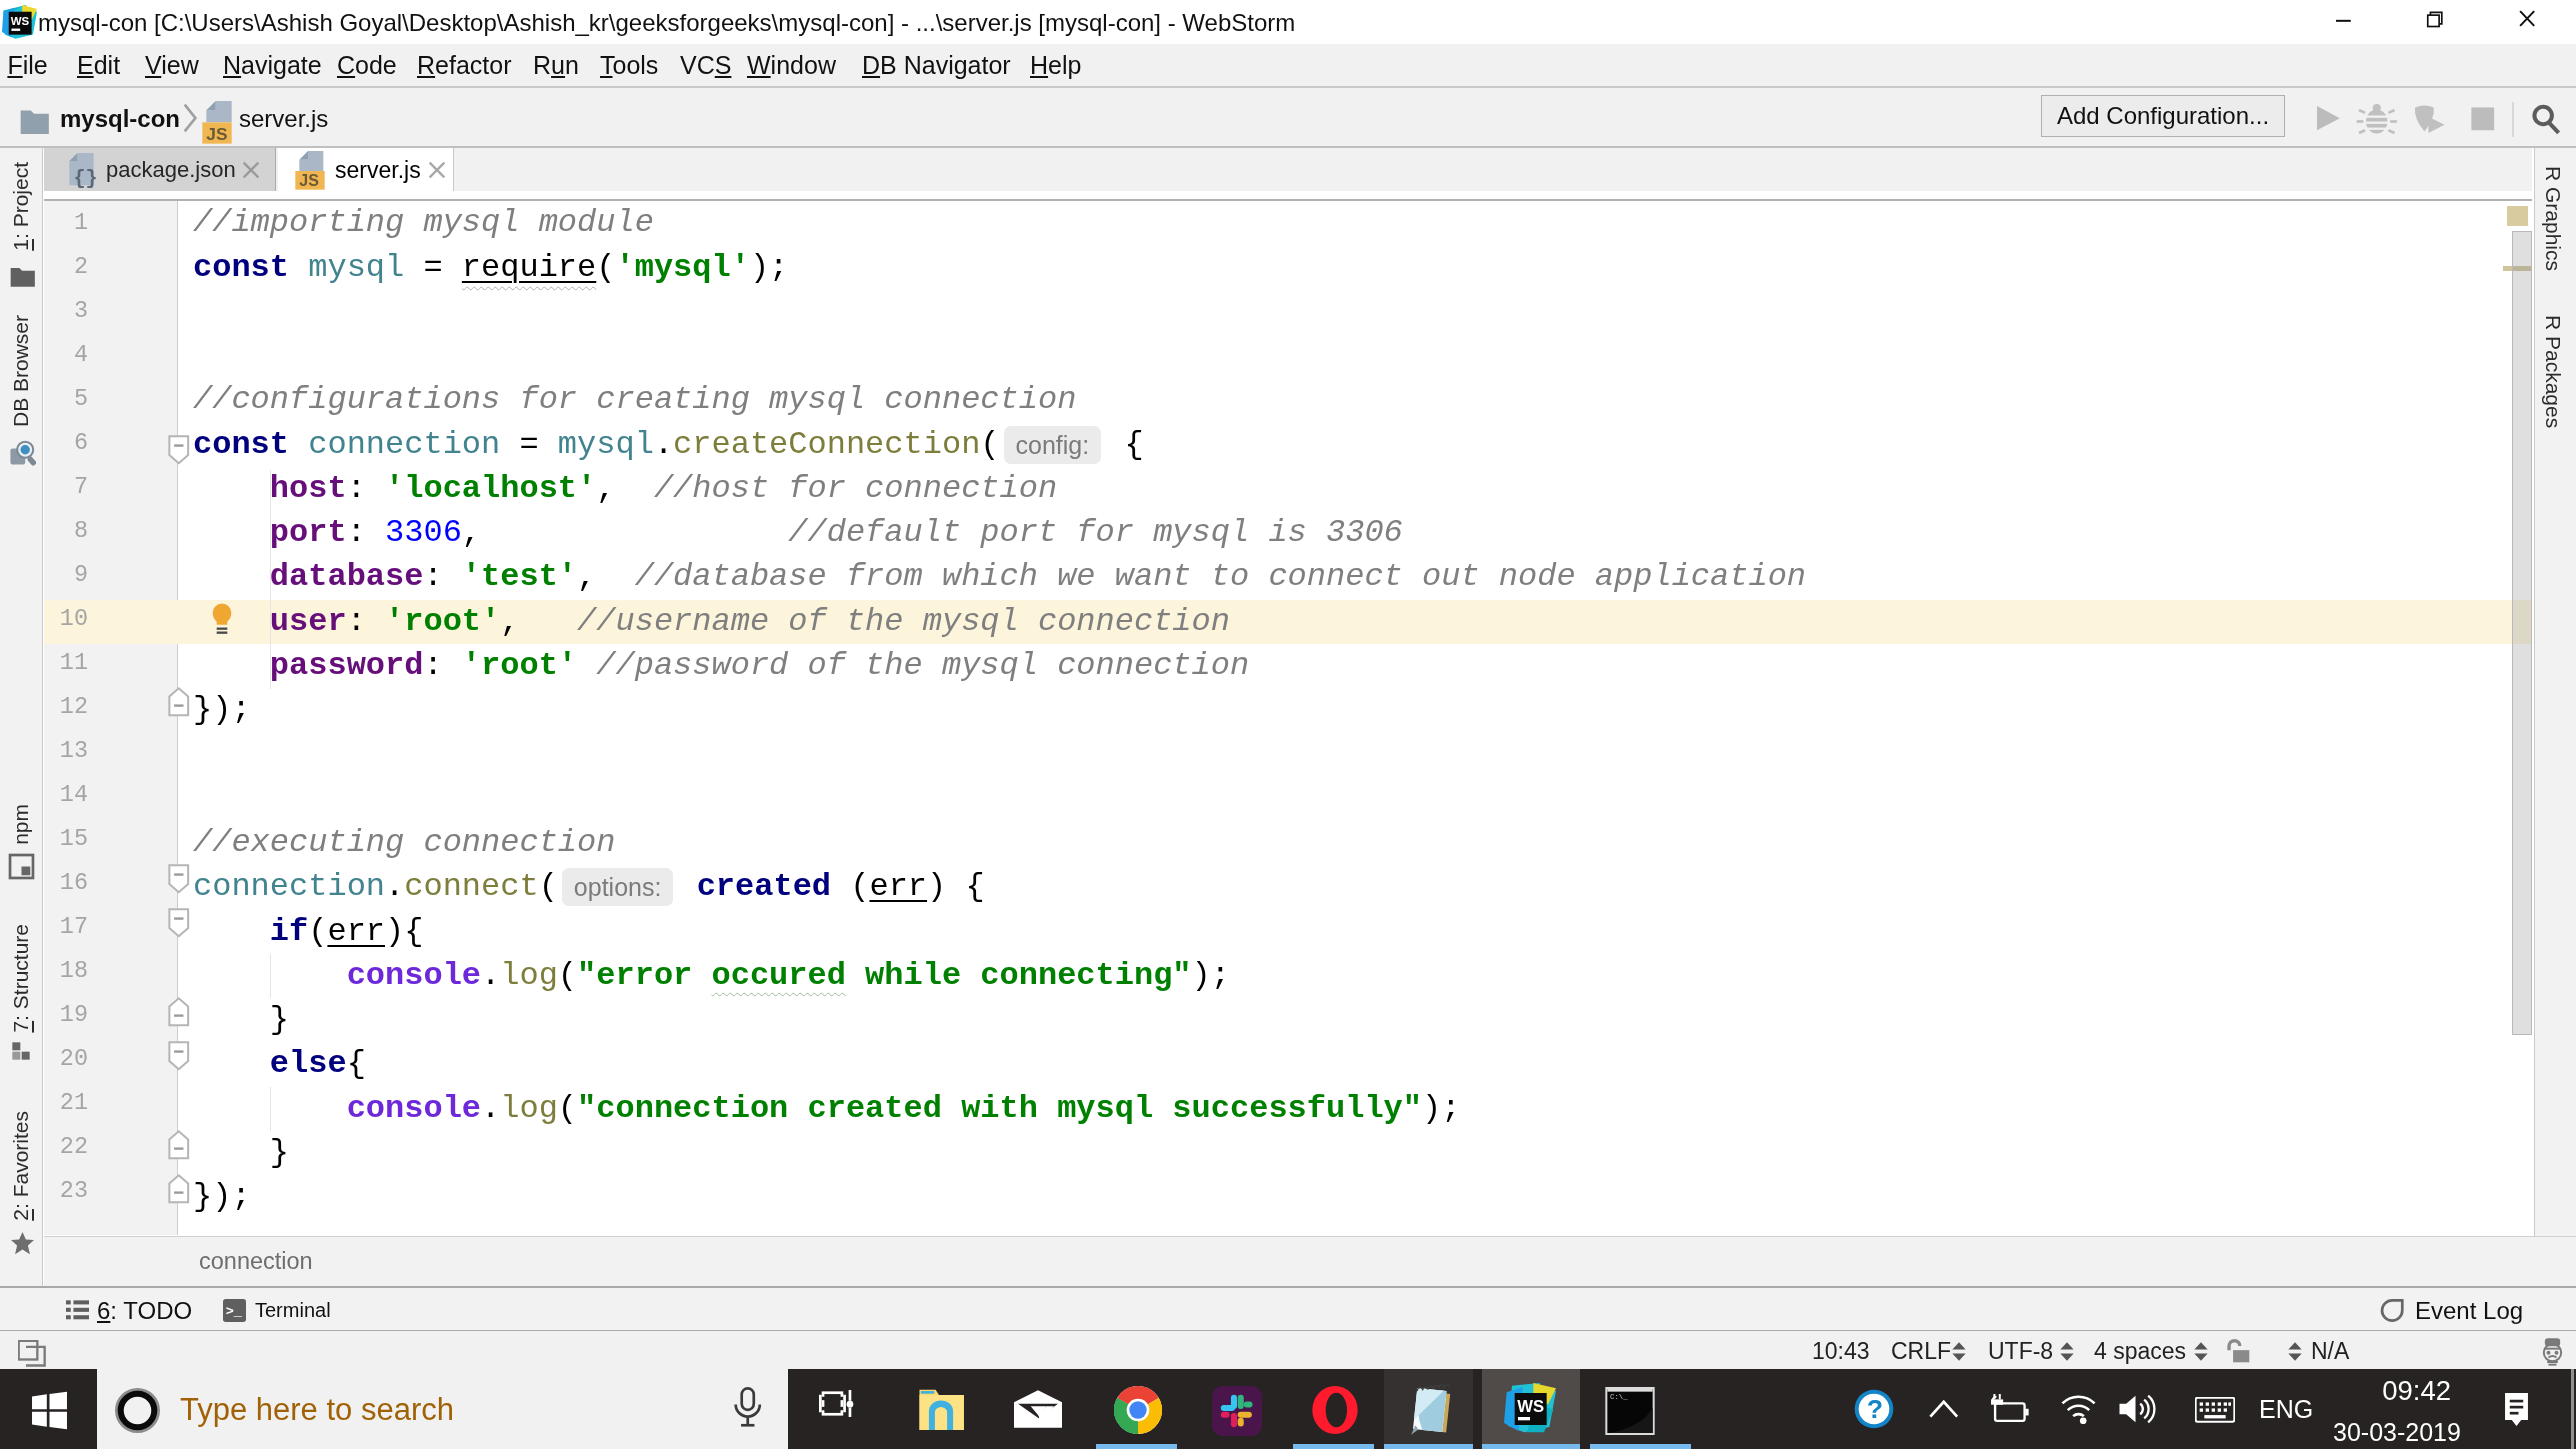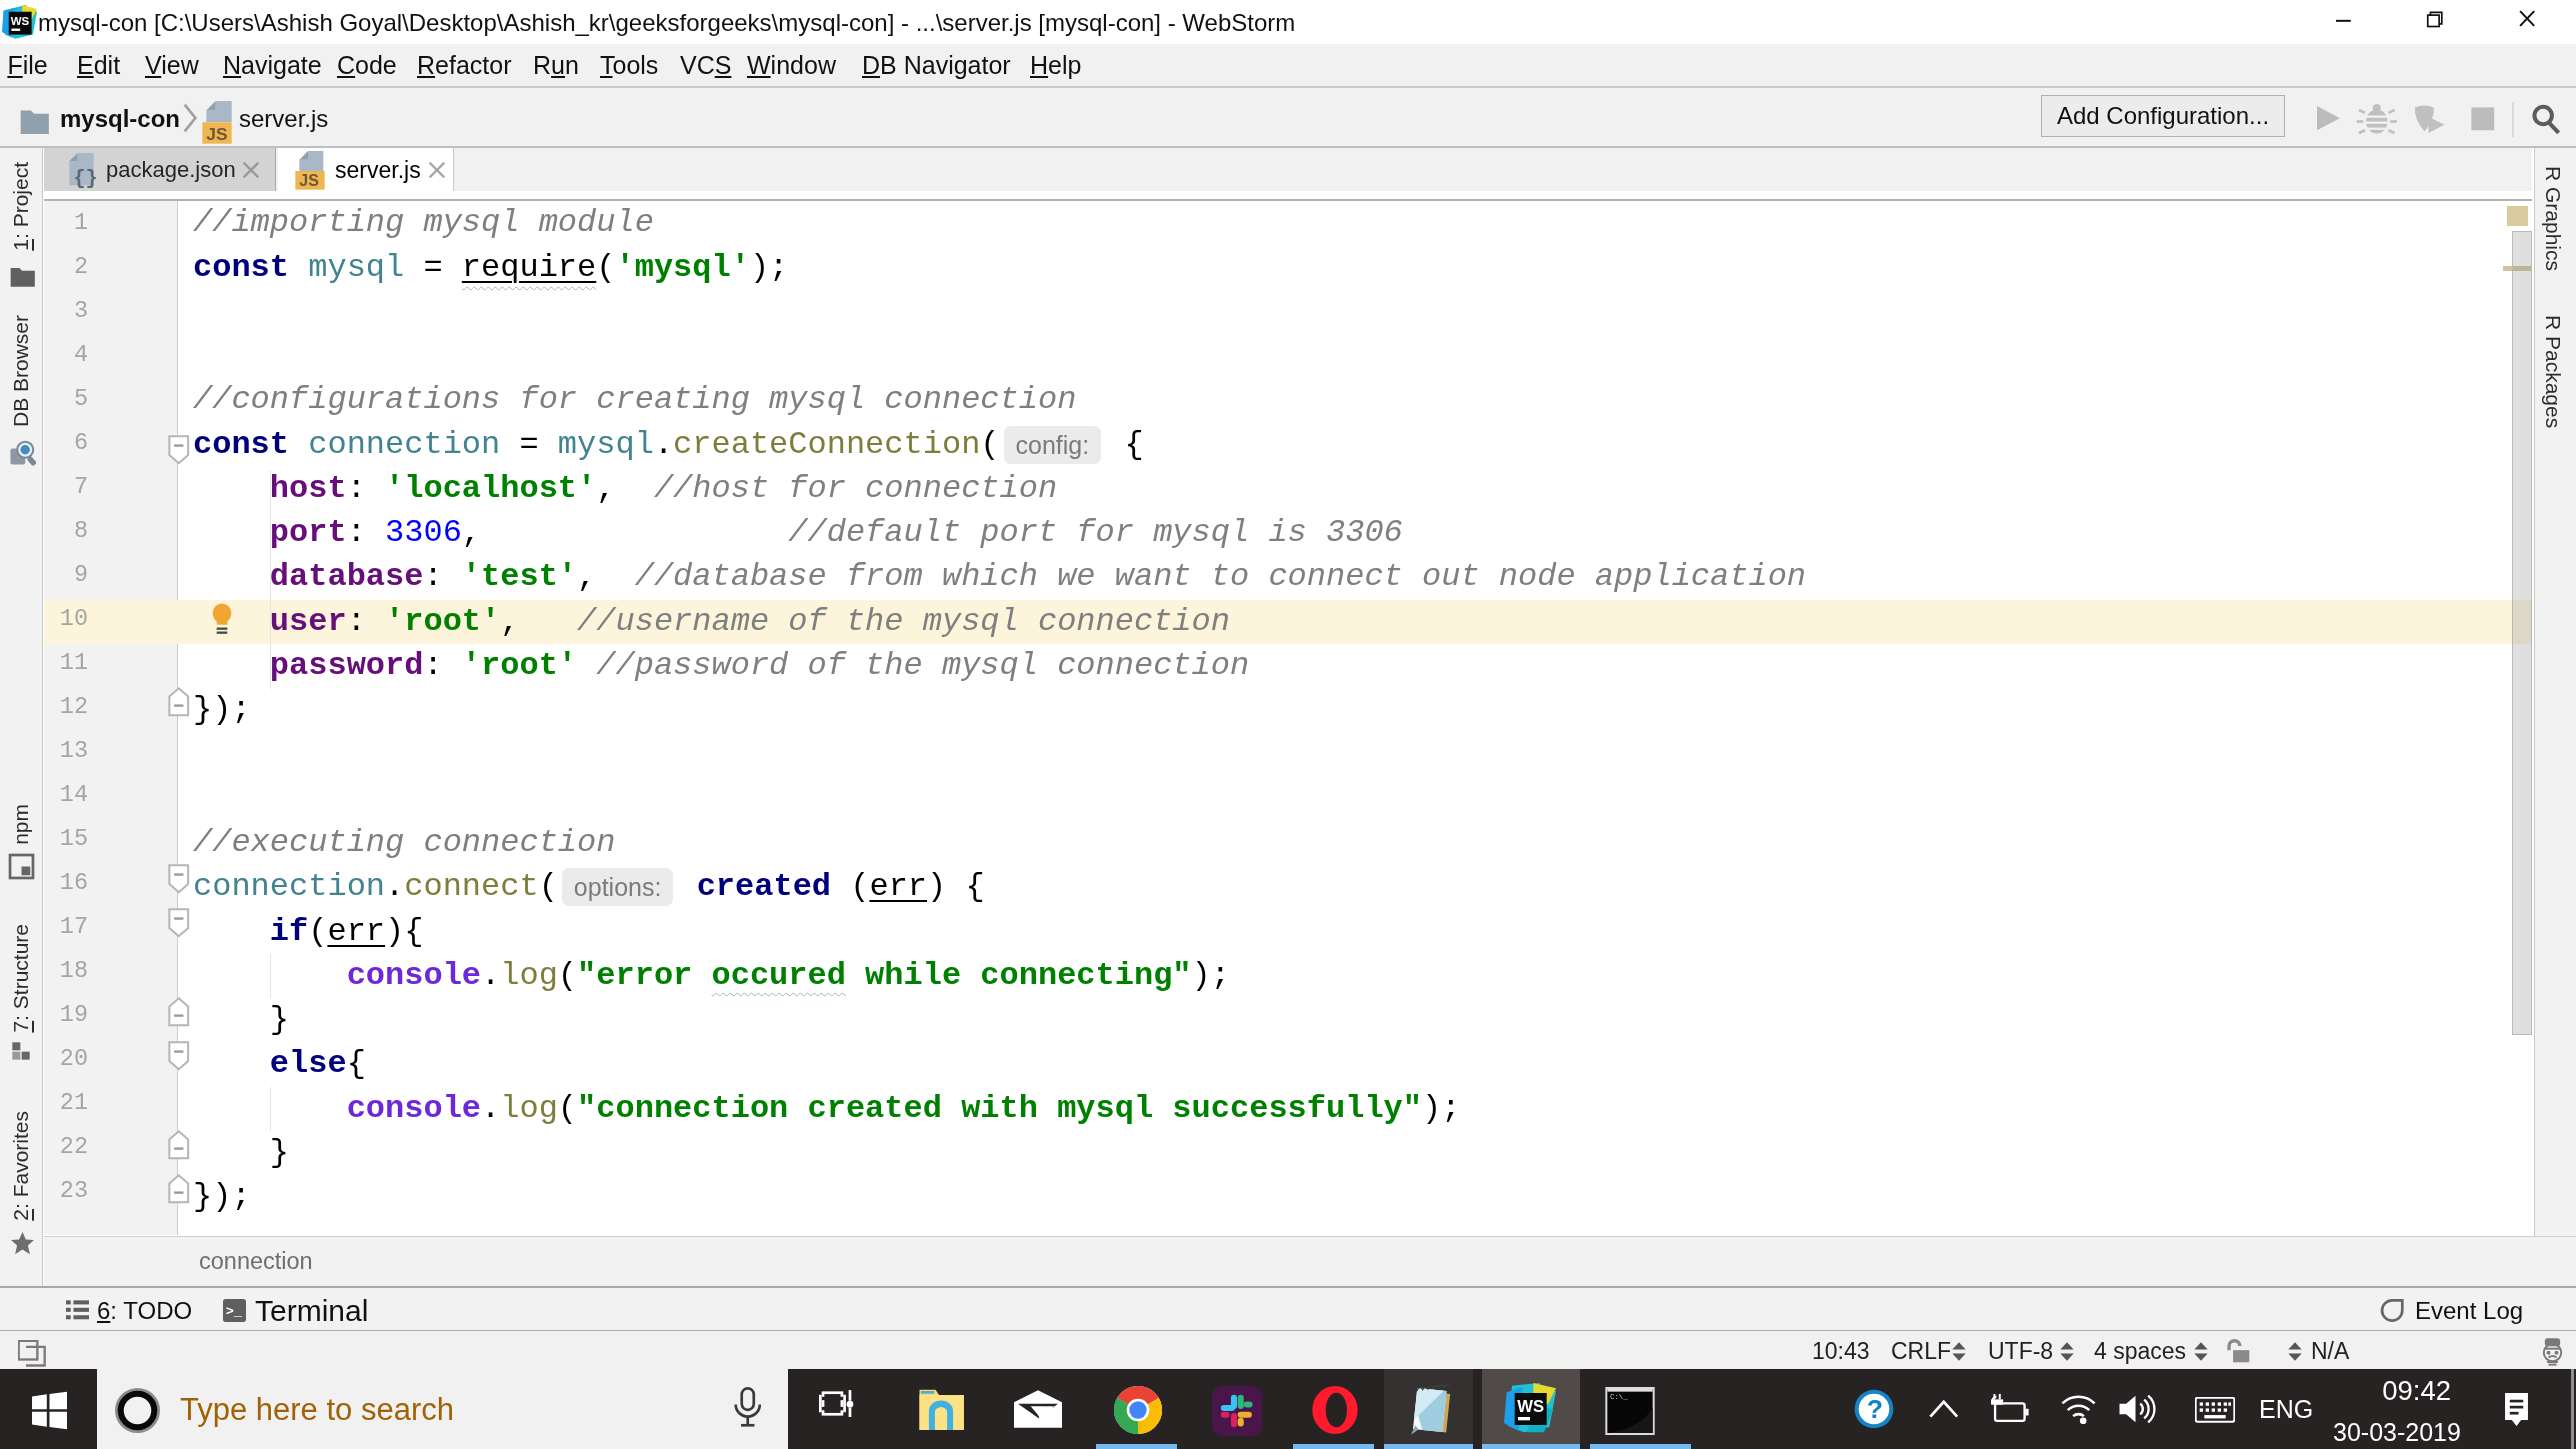--- a/index.html
+++ b/index.html
@@ -308,21 +308,21 @@
       <rect x="11" y="13" width="23" height="6"></rect>
       <rect x="0" y="24" width="7" height="6"></rect>
       <rect x="11" y="24" width="23" height="6"></rect>
     </g>
 </svg>
 <div class="abs" style="left:97px;top:1289px;height:42px;line-height:43px;font-size:24px;color:#111"><u>6</u>: TODO</div>
 <svg class="abs" style="left:223px;top:1299px" width="23" height="23" viewBox="0 0 34 34">
  <rect width="34" height="34" rx="4" fill="#5f5f5f"></rect>
  <text x="4" y="24" font-size="20" font-weight="bold" fill="#fff" font-family="Liberation Mono">&gt;_</text>
 </svg>
-<div class="abs" style="left:255px;top:1289px;height:54px;line-height:43px;font-size:30px;color:#111">Terminal</div>
+<div class="abs" style="left:255px;top:1289px;height:54px;line-height:43px;font-size:20px;color:#111">Terminal</div>
 <svg class="abs" style="left:2380px;top:1297px" width="27" height="27" viewBox="0 0 40 40">
  <path d="M33 20 a15 15 0 1 1 -15 -15 h15 z" fill="none" stroke="#676767" stroke-width="4"></path>
 </svg>
 <div class="abs" style="left:2415px;top:1289px;height:56px;line-height:43px;font-size:24px;color:#111">Event Log</div>
 <div class="abs" id="statusbar"></div>
 <svg class="abs" style="left:18px;top:1340px" width="28" height="27" viewBox="0 0 42 40">
  <g fill="none" stroke="#7a7a7a" stroke-width="3.5">
       <rect x="1" y="1" width="28" height="28"></rect>
       <polyline points="12,10 40,10 40,38 12,38"></polyline>
     </g>

